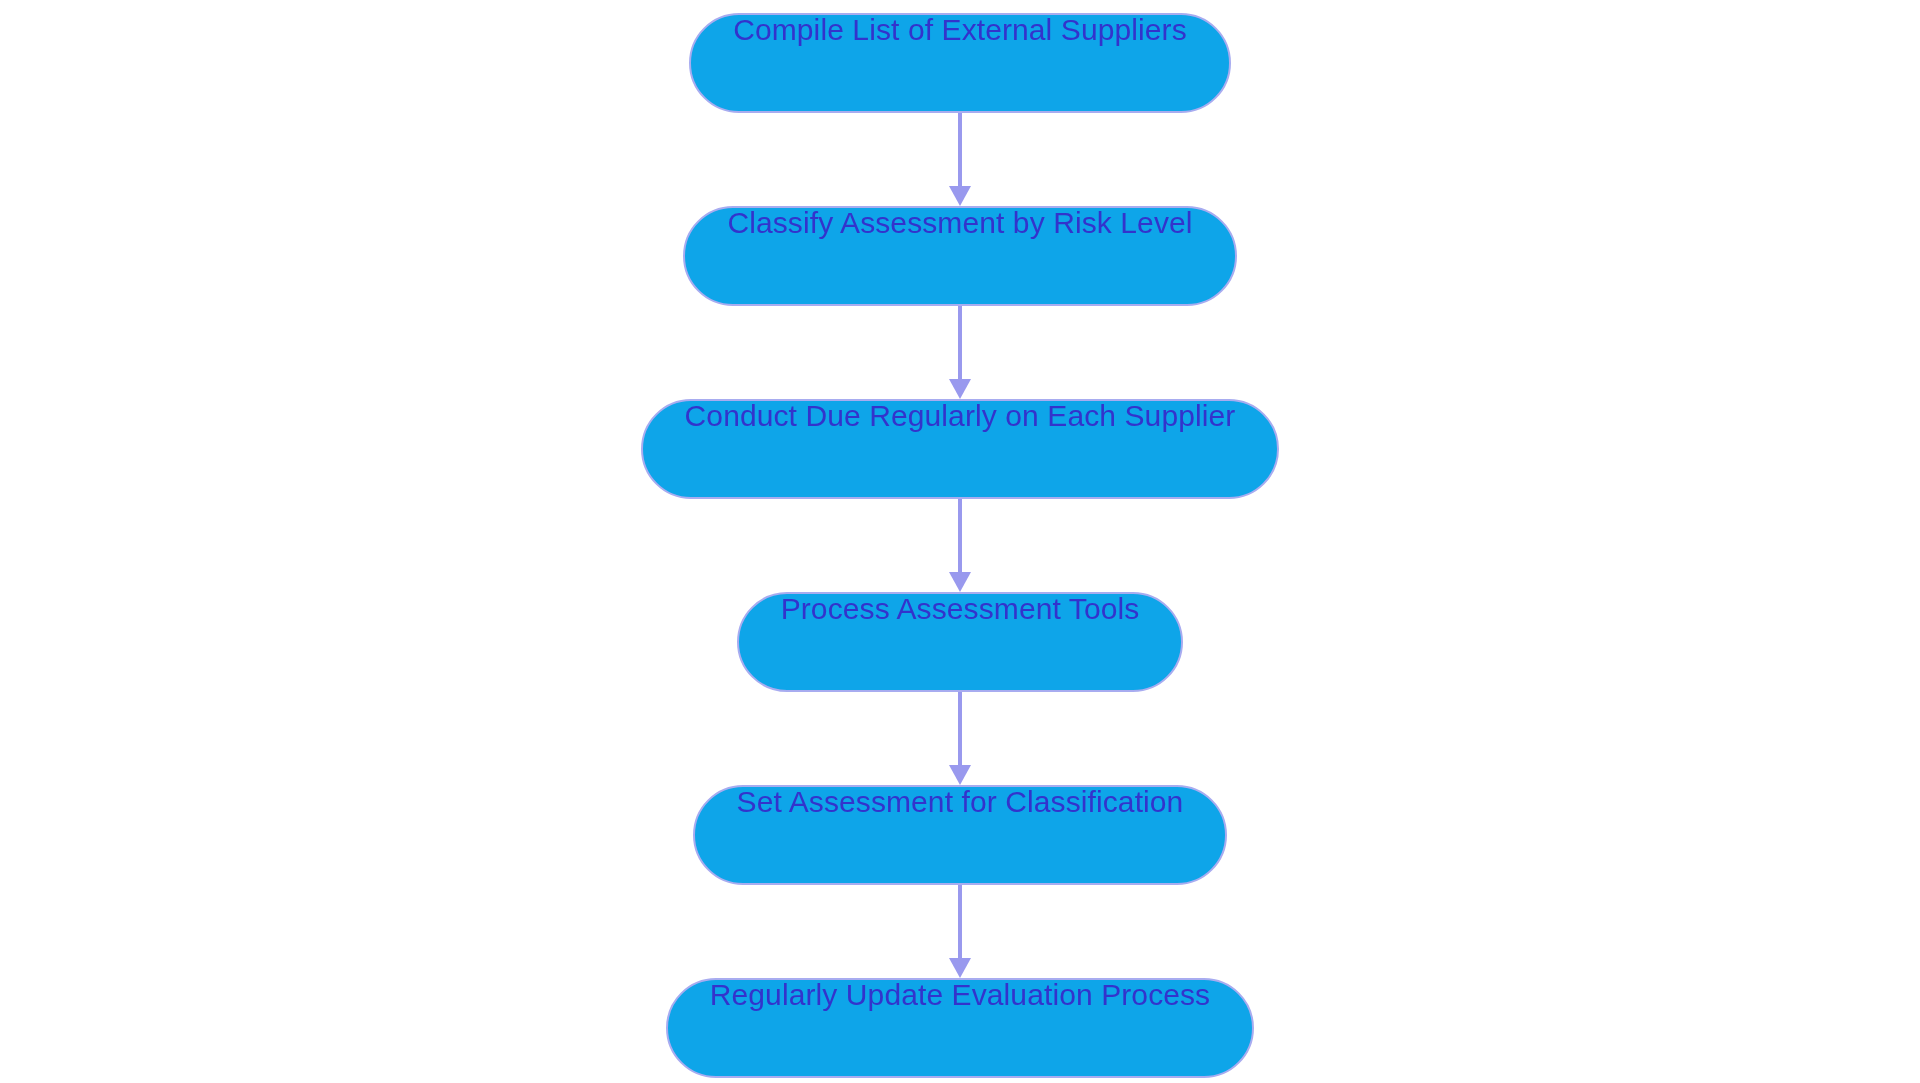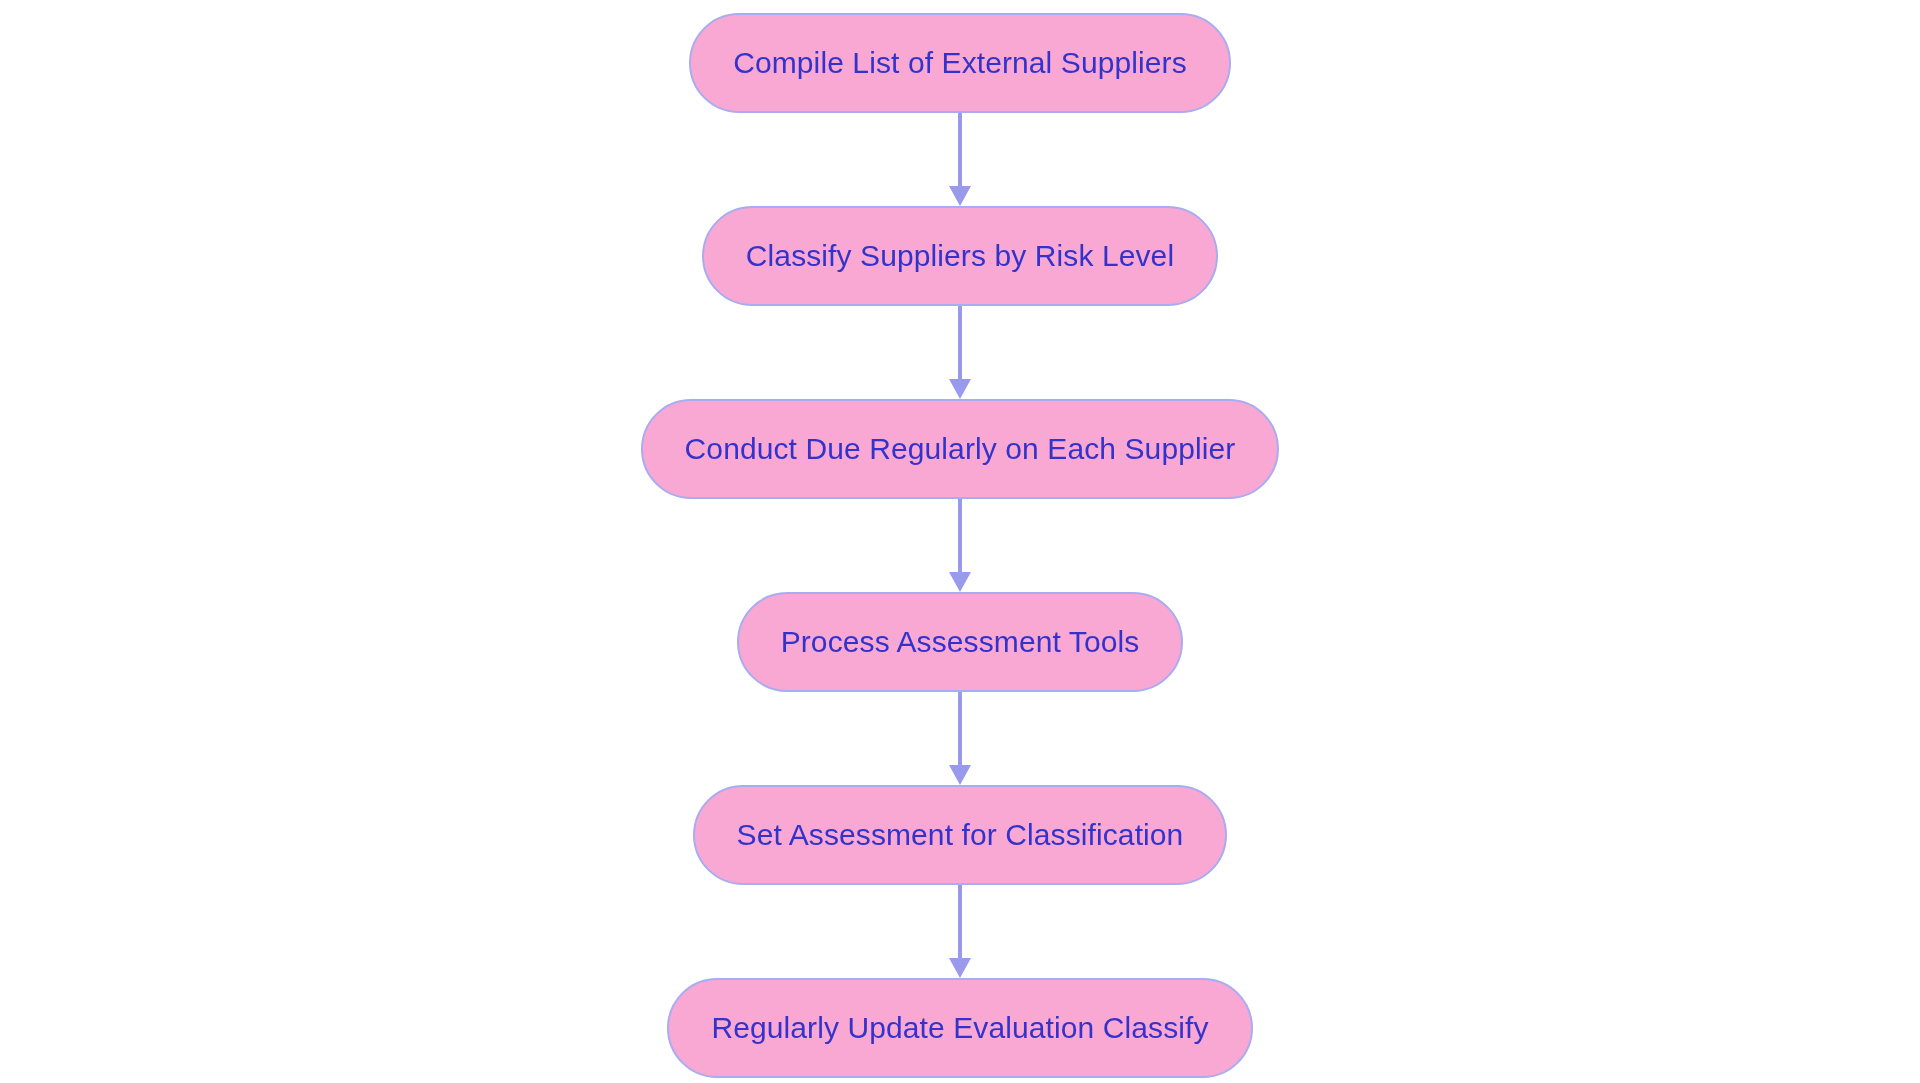--- a/index.html
+++ b/index.html
@@ -31,24 +31,23 @@
     display: flex;
     flex-direction: column;
     align-items: center;
   }
 
   
   .flow-node {
     box-sizing: border-box;
     height: 100px;
     border-radius: 50px;
-    background: #f9a8d4;
+    background: #0ea5e9;
     border: 2px solid #a8acf0;
     display: flex;
-    align-items: center;
     justify-content: center;
     padding: 0 42px;
     flex: none;
   }
 
   .flow-node-label {
     font-size: 30px;
     line-height: 1;
     color: #3333cc;
     white-space: nowrap;
@@ -98,21 +97,21 @@
     <div class="flow-node">
       <span class="flow-node-label">Compile List of External Suppliers</span>
     </div>
 
     <div class="flow-connector">
       <div class="flow-connector-line"></div>
       <div class="flow-connector-arrowhead"></div>
     </div>
 
     <div class="flow-node">
-      <span class="flow-node-label">Classify Suppliers by Risk Level</span>
+      <span class="flow-node-label">Classify Assessment by Risk Level</span>
     </div>
 
     <div class="flow-connector">
       <div class="flow-connector-line"></div>
       <div class="flow-connector-arrowhead"></div>
     </div>
 
     <div class="flow-node">
       <span class="flow-node-label">Conduct Due Regularly on Each Supplier</span>
     </div>
@@ -134,17 +133,17 @@
     <div class="flow-node">
       <span class="flow-node-label">Set Assessment for Classification</span>
     </div>
 
     <div class="flow-connector">
       <div class="flow-connector-line"></div>
       <div class="flow-connector-arrowhead"></div>
     </div>
 
     <div class="flow-node">
-      <span class="flow-node-label">Regularly Update Evaluation Classify</span>
+      <span class="flow-node-label">Regularly Update Evaluation Process</span>
     </div>
 
   </div>
 </div>
 
 </body></html>

